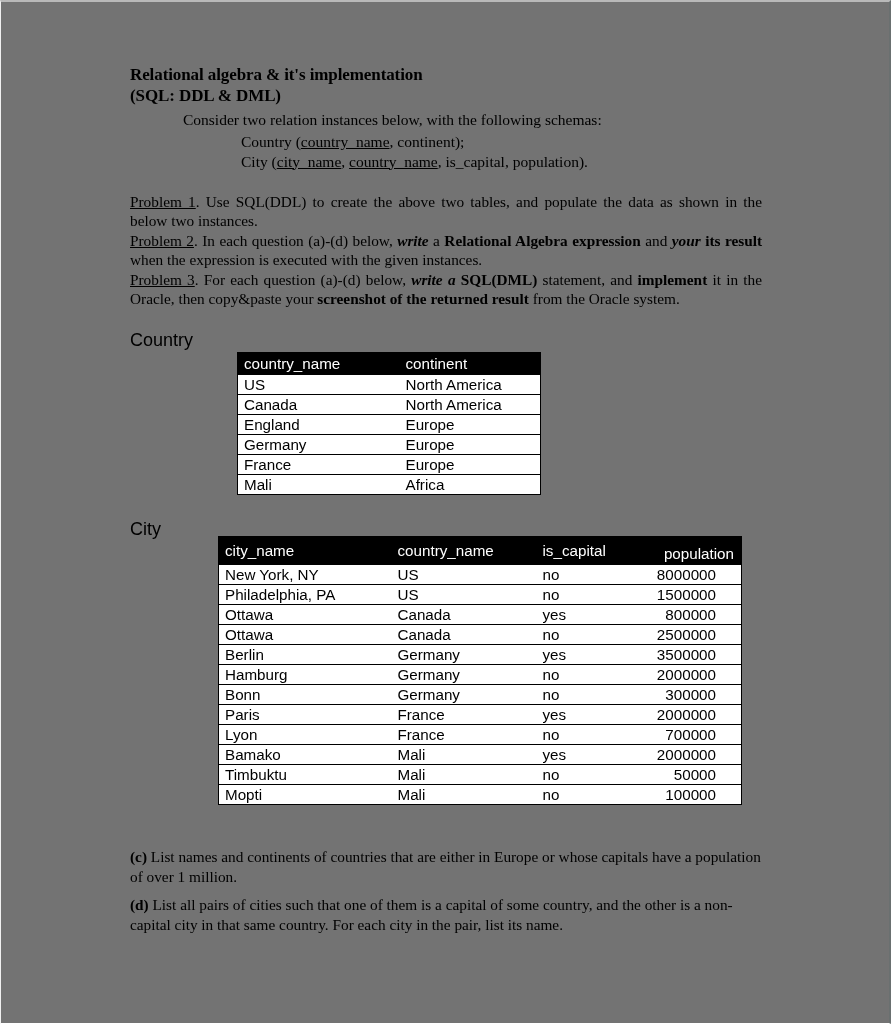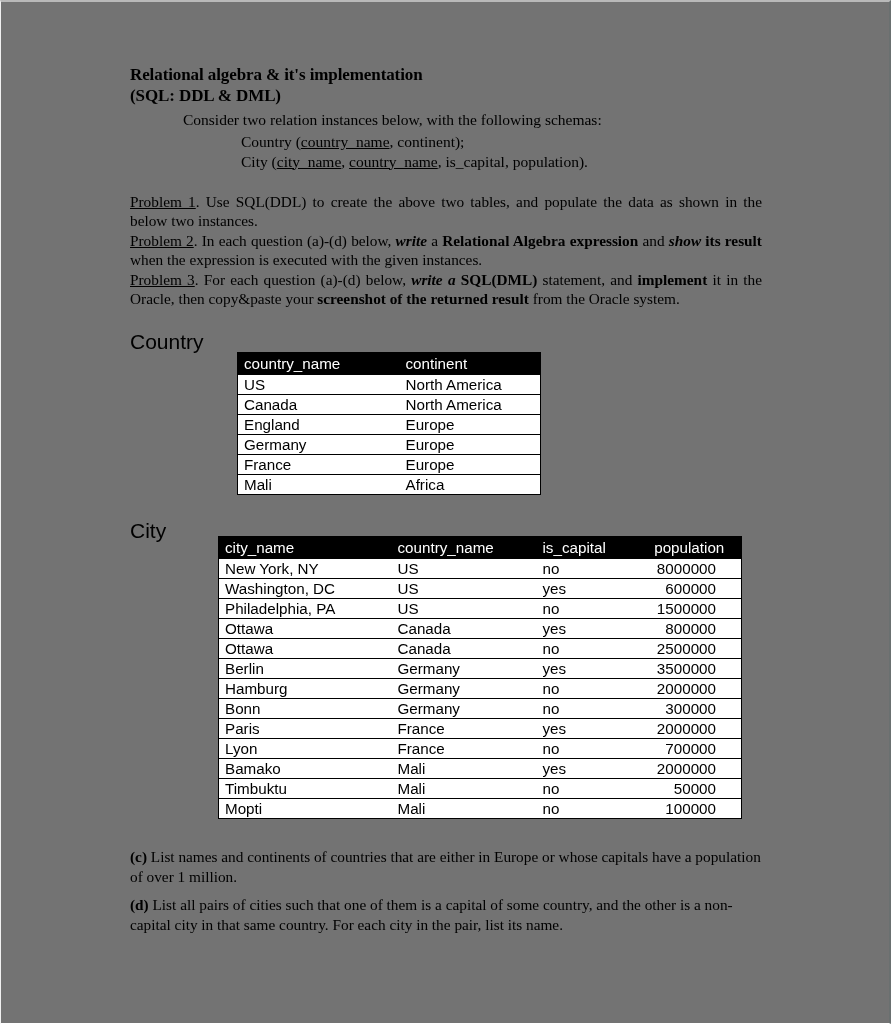--- a/index.html
+++ b/index.html
@@ -77,21 +77,21 @@
     font-weight: normal;
     text-decoration: underline;
   }
   .bi { font-weight: bold; font-style: italic; }
   .b { font-weight: bold; }
 
   
   .table-section { position: relative; }
   .tbl-caption {
     font-family: "Liberation Sans", "DejaVu Sans", sans-serif;
-    font-size: 21px;
+    font-size: 18px;
     color: #000;
   }
   table.data {
     border-collapse: collapse;
     font-family: "Liberation Sans", "DejaVu Sans", sans-serif;
     font-size: 15.2px;
     background: #ffffff;
     border: 1px solid #000000;
     table-layout: fixed;
   }
@@ -99,22 +99,22 @@
     background: #000000;
     color: #ffffff;
     font-weight: normal;
     text-align: left;
     padding: 2px 0 2px 6px;
     border: none;
     line-height: 17px;
     white-space: nowrap;
   }
   table.data thead th.num {
-    text-align: center;
-    padding: 2px 7px 2px 0;
+    text-align: right;
+    padding: 8px 7px 2px 0;
   }
   table.data tbody td {
     border-top: 1px solid #000000;
     border-bottom: 1px solid #000000;
     padding: 1px 0 1px 6px;
     line-height: 17px;
     white-space: nowrap;
     background: #ffffff;
   }
   table.data tbody td.num {
@@ -169,21 +169,21 @@
 
     <div class="consider-line">Consider two relation instances below, with the following schemas:</div>
 
     <div class="schema-block">
       <div><span>Country (</span><span class="u">country_name</span><span>, continent);</span></div>
       <div><span>City (</span><span class="u">city_name</span><span>, </span><span class="u">country_name</span><span>, is_capital, population).</span></div>
     </div>
 
     <div class="problems">
       <div class="problem-para"><span class="plabel">Problem 1</span><span>. Use SQL(DDL) to create the above two tables, and populate the data as shown in the below two instances.</span></div>
-      <div class="problem-para"><span class="plabel">Problem 2</span><span>. In each question (a)-(d) below, </span><span class="bi">write</span><span> a </span><span class="b">Relational Algebra expression</span><span> and </span><span class="bi">show</span><span class="b"> its result</span><span> when the expression is executed with the given instances.</span></div>
+      <div class="problem-para"><span class="plabel">Problem 2</span><span>. In each question (a)-(d) below, </span><span class="bi">write</span><span> a </span><span class="b">Relational Algebra expression</span><span> and </span><span class="bi">your</span><span class="b"> its result</span><span> when the expression is executed with the given instances.</span></div>
       <div class="problem-para p3"><span class="plabel">Problem 3</span><span>.   For each question (a)-(d) below, </span><span class="bi">write a</span><span class="b"> SQL(DML)</span><span> statement, and </span><span class="b">implement</span><span> it in the Oracle, then copy&amp;paste your </span><span class="b">screenshot of the returned result</span><span> from the Oracle system.</span></div>
     </div>
 
     <div class="table-section" style="height:184px; margin-top:22px;">
       <div class="tbl-caption">Country</div>
       <div class="country-wrap">
         <table class="data country">
           <colgroup>
               <col class="c1">
               <col class="c2">
@@ -243,26 +243,20 @@
               </tr>
             </thead>
           <tbody>
               <tr>
                 <td>New York, NY</td>
                 <td>US</td>
                 <td>no</td>
                 <td class="num">8000000</td>
               </tr>
               <tr>
-                <td>Washington, DC</td>
-                <td>US</td>
-                <td>yes</td>
-                <td class="num">600000</td>
-              </tr>
-              <tr>
                 <td>Philadelphia, PA</td>
                 <td>US</td>
                 <td>no</td>
                 <td class="num">1500000</td>
               </tr>
               <tr>
                 <td>Ottawa</td>
                 <td>Canada</td>
                 <td>yes</td>
                 <td class="num">800000</td>

